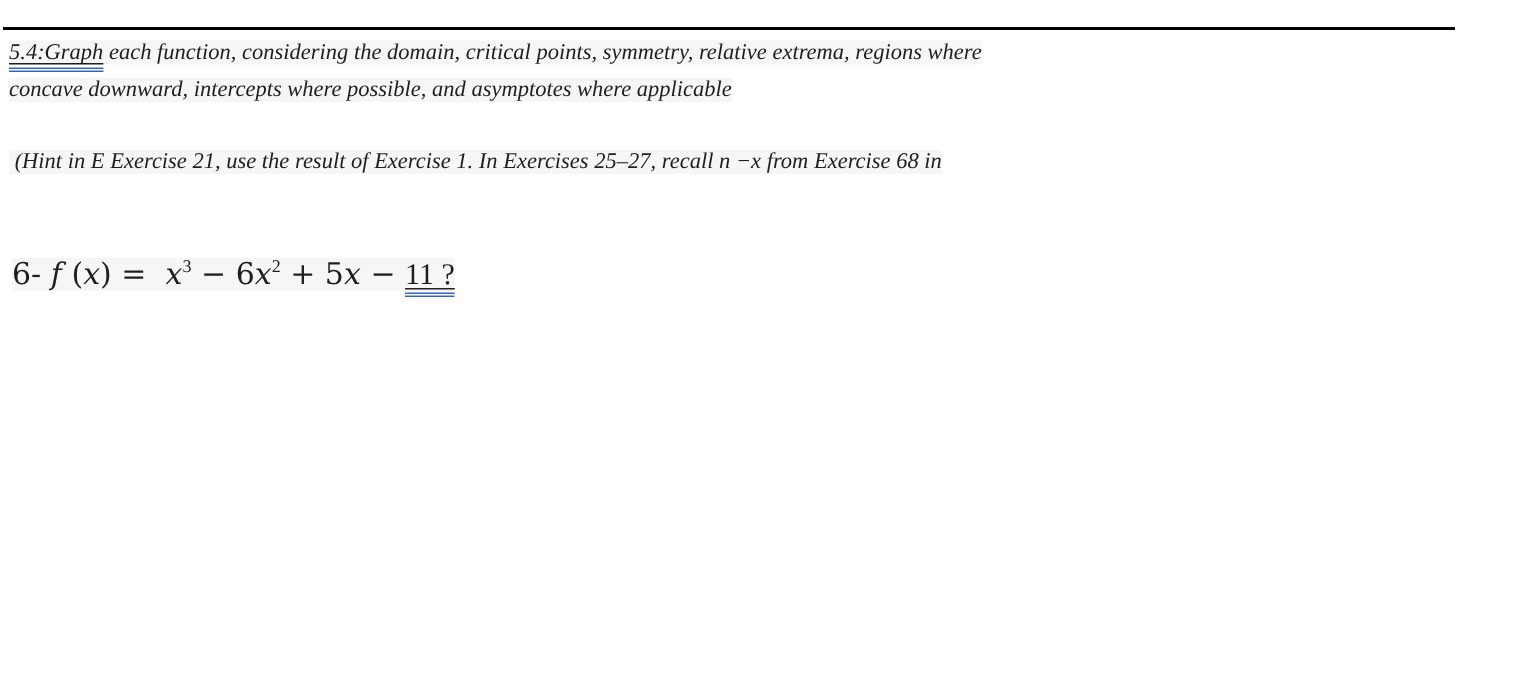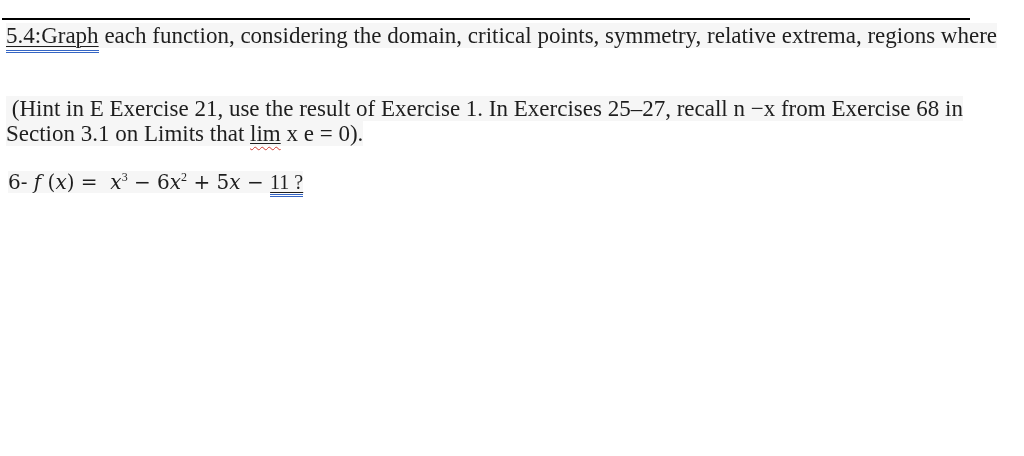--- a/index.html
+++ b/index.html
@@ -20,22 +20,23 @@
     position: absolute;
     left: 2px;
     top: 18px;
     width: 968px;
     height: 2px;
     background: #000000;
   }
   .para {
     position: absolute;
     left: 6px;
-    font-size: 23px;
+    font-size: 15px;
     line-height: 25px;
+    font-style: italic;
   }
   .intro { top: 23px; }
   .hint  { top: 96px; }
   .line { white-space: pre; }
   .hl {
     background: #f6f6f6;
     white-space: pre;
   }
   
   .dbl-underline {
@@ -105,25 +106,25 @@
 </style>
 </head>
 <body>
 
 <div class="page">
 
   <div class="top-rule"></div>
 
   <div class="para intro">
     <div class="line"><span class="hl"><span class="dbl-underline">5.4:Graph</span><span> each function, considering the domain, critical points, symmetry, relative extrema, regions where</span></span></div>
+    <div class="line"><span class="hl">concave downward, intercepts where possible, and asymptotes where applicable</span></div>
   </div>
 
   <div class="para hint">
     <div class="line"><span class="hl"> (Hint in E Exercise 21, use the result of Exercise 1. In Exercises 25–27, recall n −x from Exercise 68 in</span></div>
-    <div class="line"><span class="hl"><span>Section 3.1 on Limits that </span><span class="squiggle"><span class="u">lim</span></span><span> x e = 0).</span></span></div>
   </div>
 
   <div class="problem p6">
     <span class="hl math-line"><span class="num">6- </span><span class="mi">f </span><span class="mo">(</span><span class="mi">x</span><span class="mo">) =  </span><span class="mi">x</span><sup>3</sup><span class="mo"> − 6</span><span class="mi">x</span><sup>2</sup><span class="mo"> + 5</span><span class="mi">x</span><span class="mo"> − </span><span class="dbl-underline ans">11 ?</span></span>
   </div>
 
 
 </div>
 
 </body></html>

